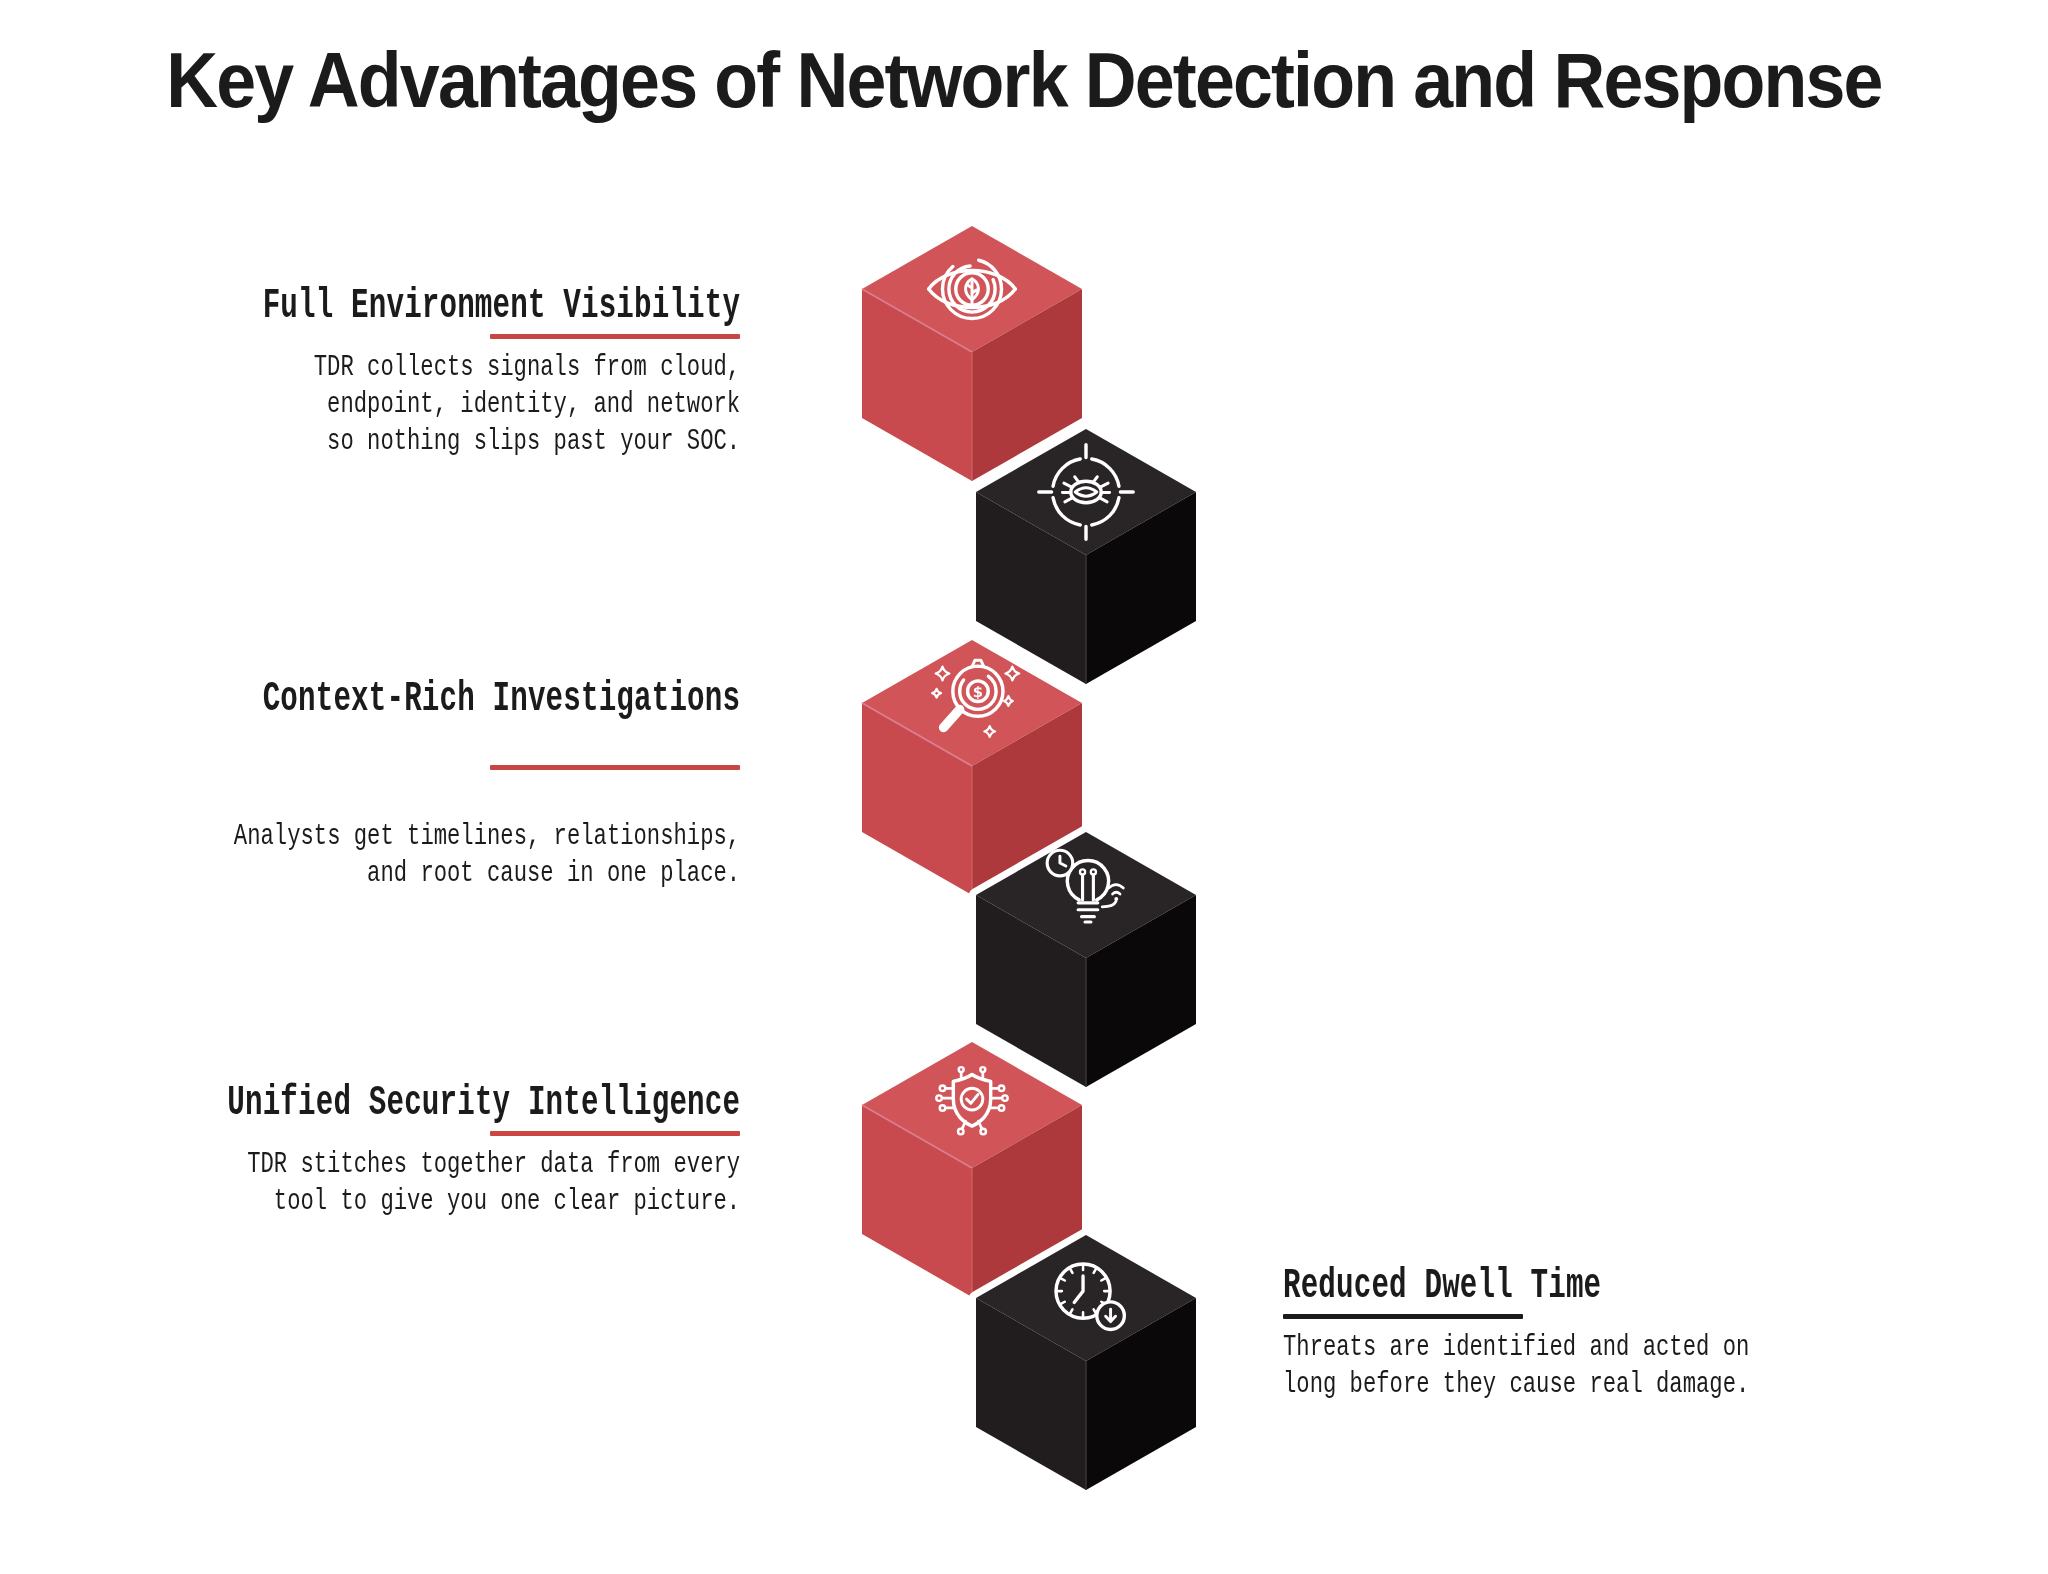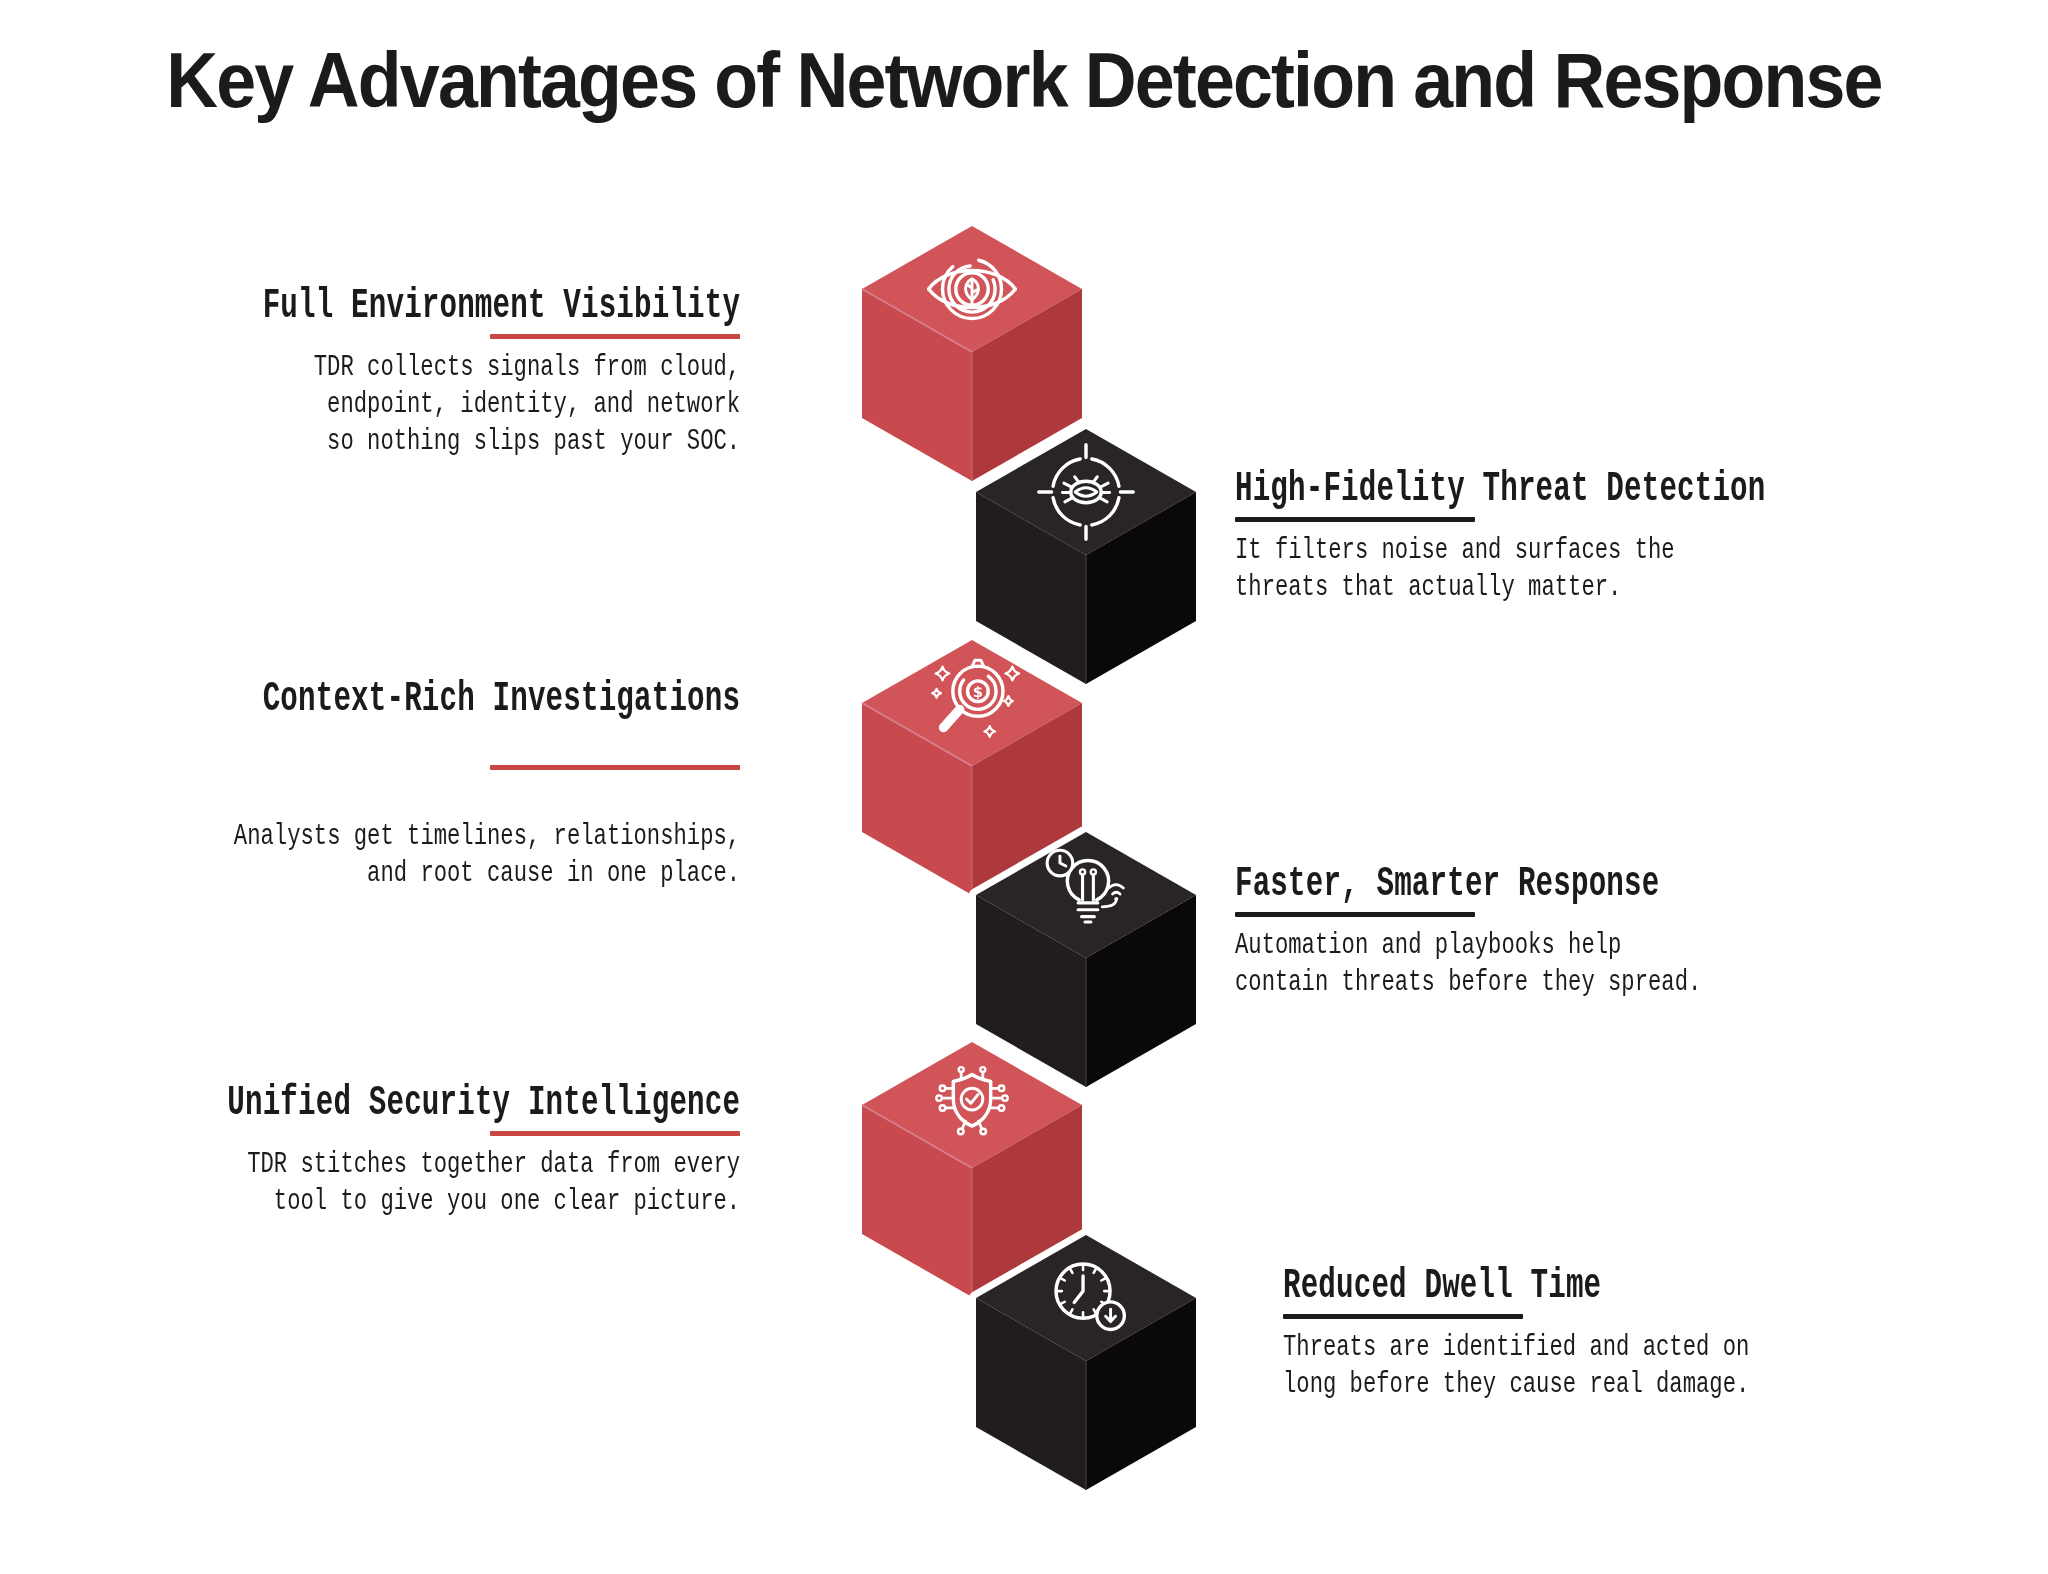--- a/index.html
+++ b/index.html
@@ -196,40 +196,28 @@
   </svg>
 
   <div class="item left" style="top:280px;right:1308px;">
     <div class="item-heading">Full Environment Visibility</div>
     <div class="underline" style="background-color: rgb(201, 70, 66);"></div>
     <div class="item-body">TDR collects signals from cloud,
 endpoint, identity, and network
 so nothing slips past your SOC.</div>
   </div>
 
-  <div class="item right" style="top:463px;left:1235px;">
-    <div class="item-heading">High-Fidelity Threat Detection</div>
-    <div class="underline" style="background-color: rgb(27, 27, 27);"></div>
-    <div class="item-body">It filters noise and surfaces the
-threats that actually matter.</div>
-  </div>
 
   <div class="item left" style="top:673px;right:1308px;gap:38px;">
     <div class="item-heading">Context-Rich Investigations</div>
     <div class="underline" style="background-color: rgb(201, 70, 66);"></div>
     <div class="item-body">Analysts get timelines, relationships,
 and root cause in one place.</div>
   </div>
 
-  <div class="item right" style="top:858px;left:1235px;">
-    <div class="item-heading">Faster, Smarter Response</div>
-    <div class="underline" style="background-color: rgb(27, 27, 27);"></div>
-    <div class="item-body">Automation and playbooks help
-contain threats before they spread.</div>
-  </div>
 
   <div class="item left" style="top:1077px;right:1308px;">
     <div class="item-heading">Unified Security Intelligence</div>
     <div class="underline" style="background-color: rgb(201, 70, 66);"></div>
     <div class="item-body">TDR stitches together data from every
 tool to give you one clear picture.</div>
   </div>
 
   <div class="item right" style="top:1260px;left:1235px;margin-left:48px;">
     <div class="item-heading">Reduced Dwell Time</div>

